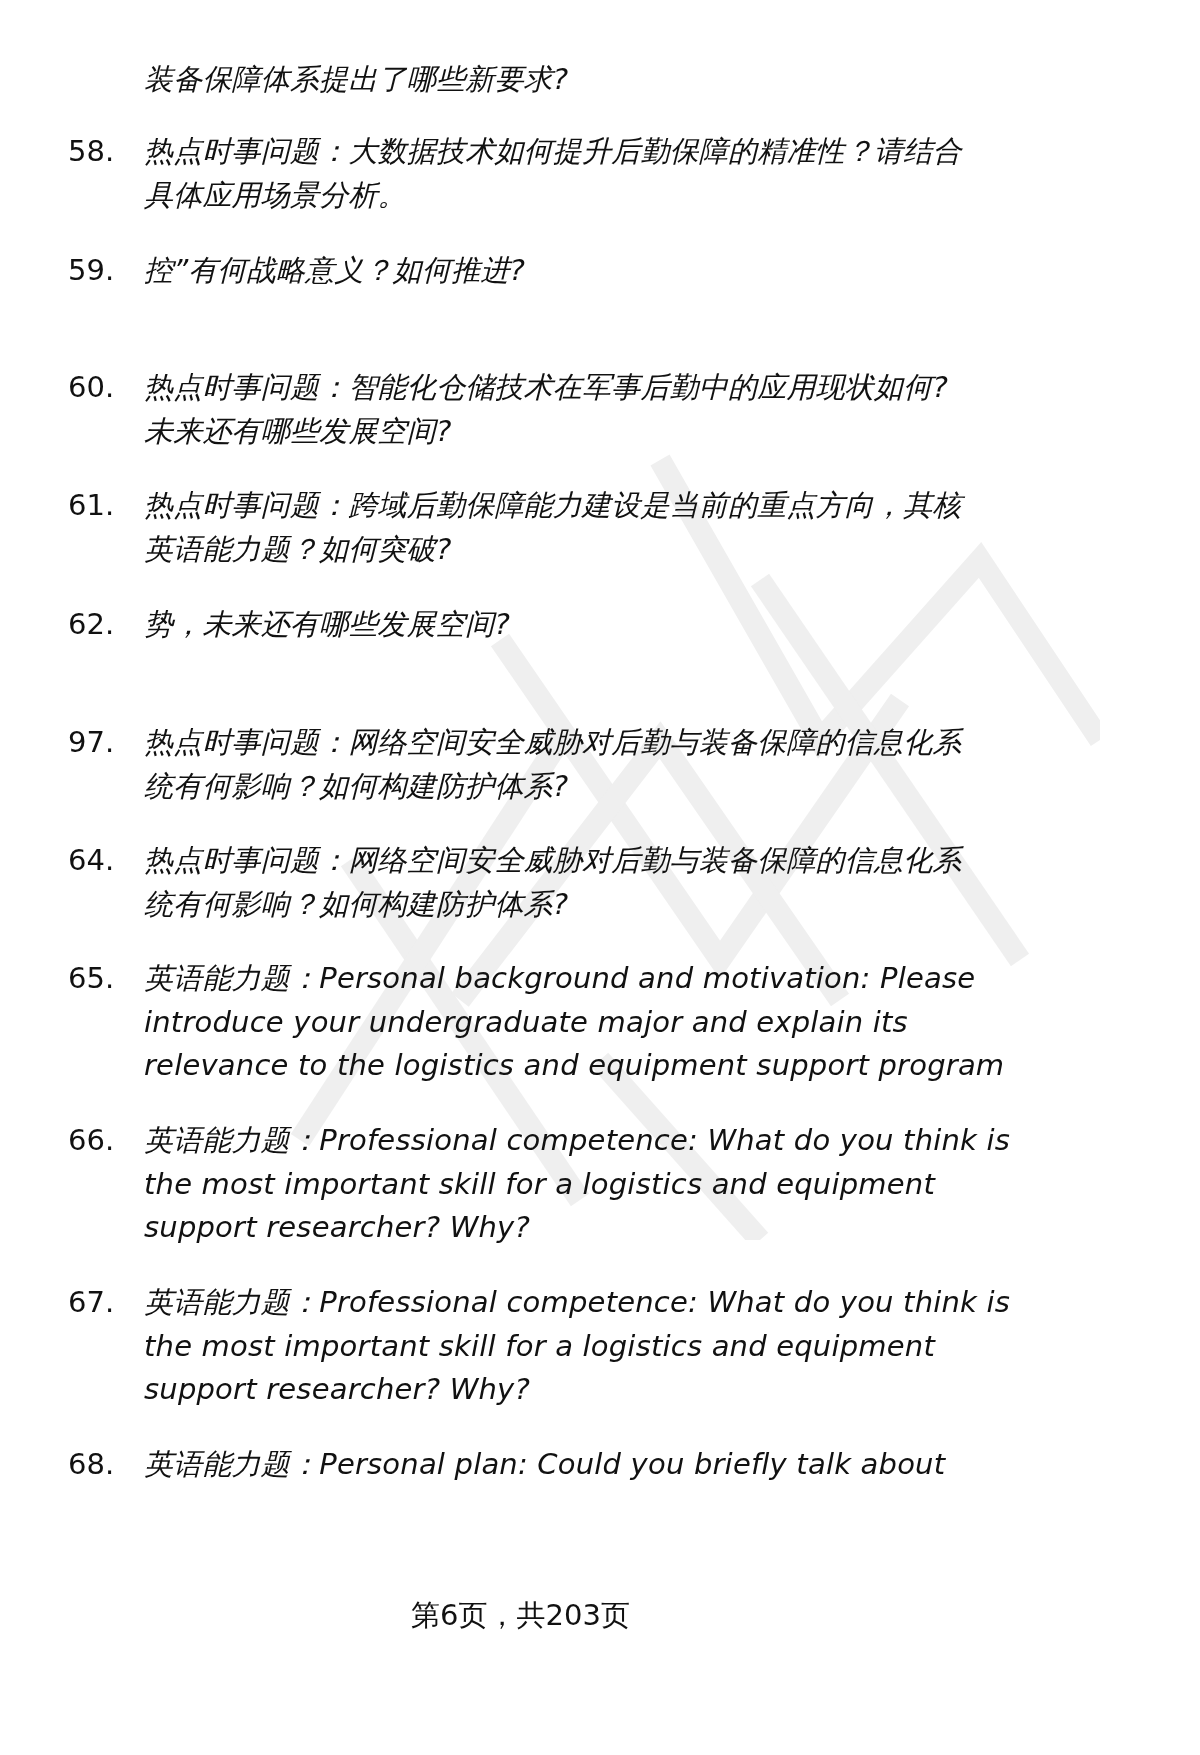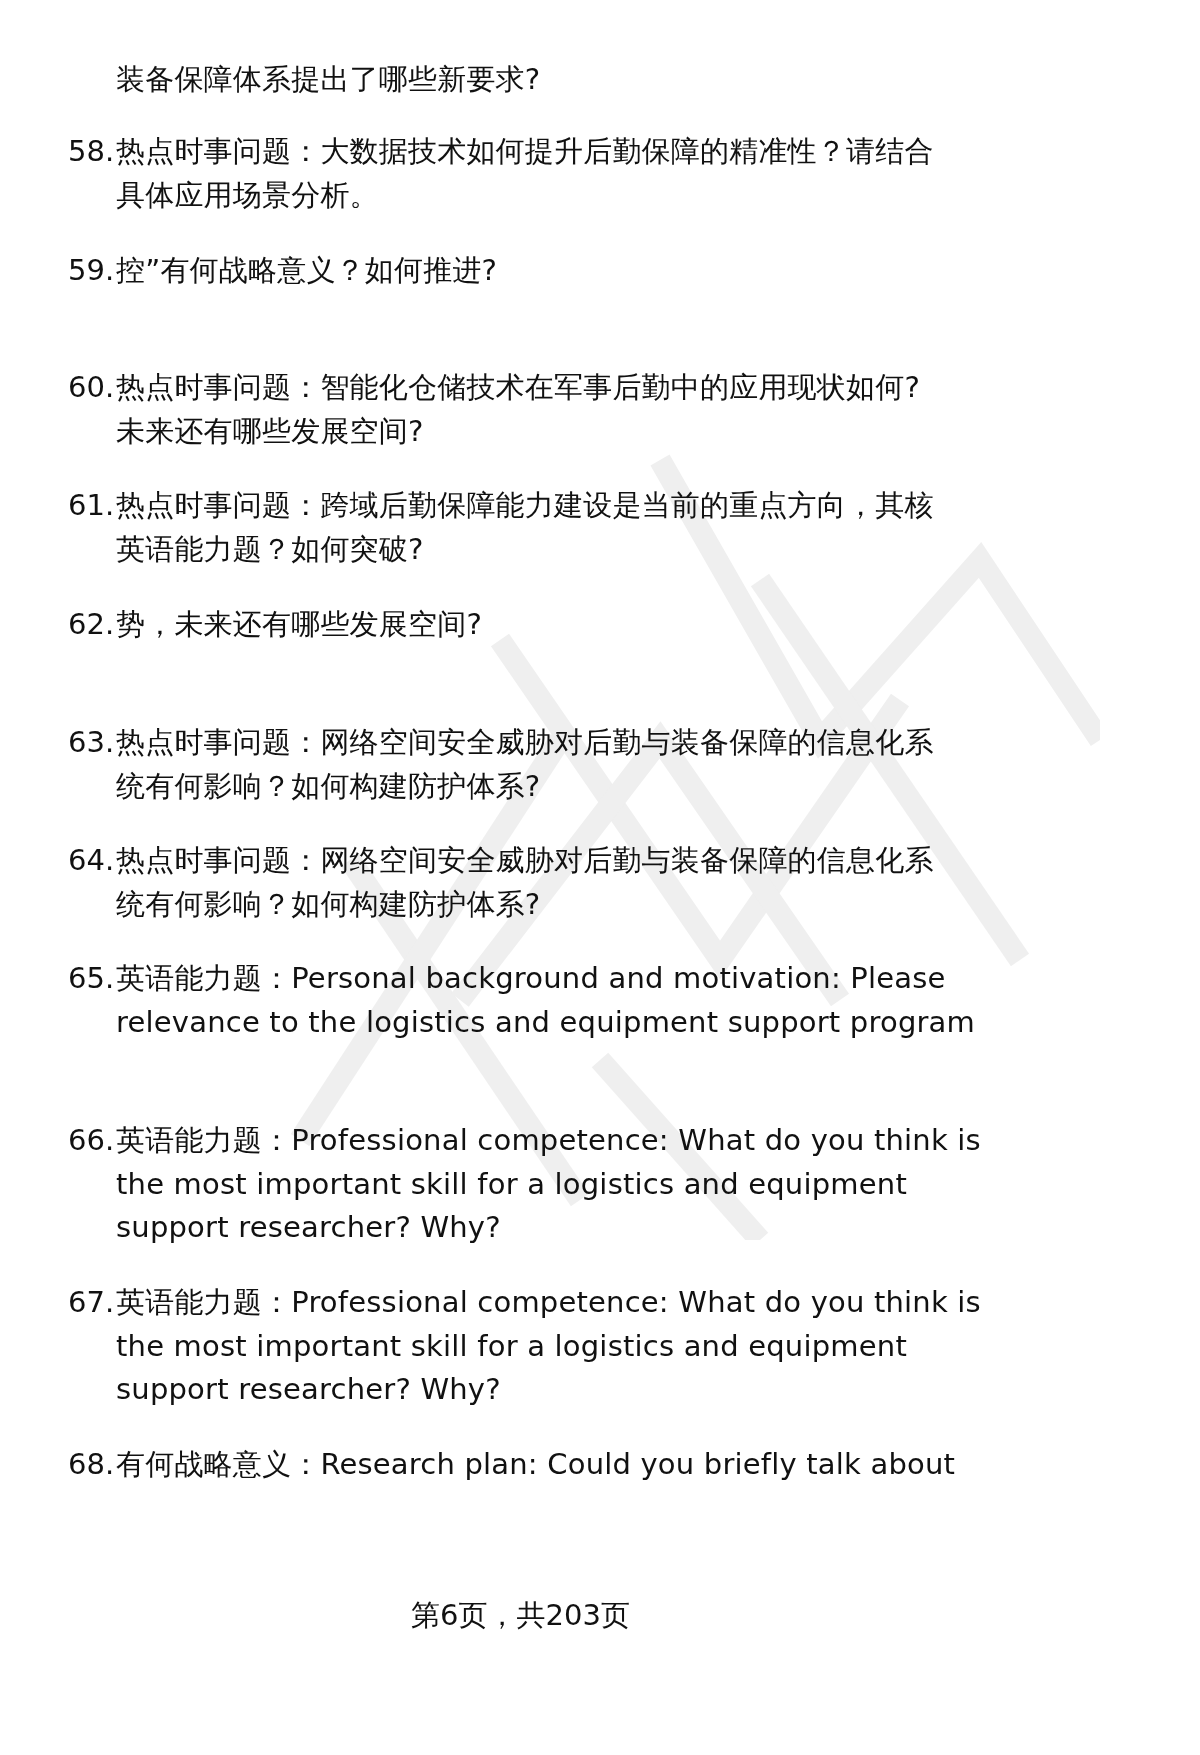--- a/index.html
+++ b/index.html
@@ -7,21 +7,21 @@
     width: 1200px; height: 1755px; background: #ffffff; position: relative; overflow: hidden;
     font-family: "DejaVu Sans", "Liberation Sans", sans-serif; color: #111111;
   }
   .watermark {
     position: absolute; left: 200px; top: 440px; width: 900px; height: 800px;
     pointer-events: none; opacity: 0.09;
   }
   .page { position: absolute; left: 0; top: 0; width: 1200px; }
   .item { position: absolute; left: 0; width: 1200px; font-size: 29px; line-height: 43.5px; }
   .num { position: absolute; left: 68px; width: 62px; white-space: nowrap; }
-  .text { position: absolute; left: 116px; width: 1030px; letter-spacing: 0.2px; }
+  .text { position: absolute; left: 144px; width: 1030px; letter-spacing: 0.2px; font-style: italic; }
   .line { display: block; white-space: nowrap; }
   .footer {
     position: absolute; top: 1595px; left: 0; width: 1041px; text-align: center;
     font-size: 29px; line-height: 40px;
   }
 </style>
 </head>
 <body>
 
 <svg class="watermark" viewBox="0 0 900 800">
@@ -76,39 +76,40 @@
   </div>
 
   <div class="item" style="top:603px;">
     <span class="num">62.</span>
     <div class="text">
       <span class="line">势，未来还有哪些发展空间?</span>
     </div>
   </div>
 
   <div class="item" style="top:721px;">
-    <span class="num">63.</span>
+    <span class="num">97.</span>
     <div class="text">
       <span class="line">热点时事问题：网络空间安全威胁对后勤与装备保障的信息化系</span>
       <span class="line">统有何影响？如何构建防护体系?</span>
     </div>
   </div>
 
   <div class="item" style="top:839px;">
     <span class="num">64.</span>
     <div class="text">
       <span class="line">热点时事问题：网络空间安全威胁对后勤与装备保障的信息化系</span>
       <span class="line">统有何影响？如何构建防护体系?</span>
     </div>
   </div>
 
   <div class="item" style="top:957px;">
     <span class="num">65.</span>
     <div class="text">
       <span class="line">英语能力题：Personal background and motivation: Please</span>
+      <span class="line">introduce your undergraduate major and explain its</span>
       <span class="line">relevance to the logistics and equipment support program</span>
     </div>
   </div>
 
   <div class="item" style="top:1119px;">
     <span class="num">66.</span>
     <div class="text">
       <span class="line">英语能力题：Professional competence: What do you think is</span>
       <span class="line">the most important skill for a logistics and equipment</span>
       <span class="line">support researcher? Why?</span>
@@ -120,20 +121,20 @@
     <div class="text">
       <span class="line">英语能力题：Professional competence: What do you think is</span>
       <span class="line">the most important skill for a logistics and equipment</span>
       <span class="line">support researcher? Why?</span>
     </div>
   </div>
 
   <div class="item" style="top:1443px;">
     <span class="num">68.</span>
     <div class="text">
-      <span class="line">有何战略意义：Research plan: Could you briefly talk about</span>
+      <span class="line">英语能力题：Personal plan: Could you briefly talk about</span>
     </div>
   </div>
 
   <div class="footer">
     <span>第6页，共203页</span>
   </div>
 </div>
 
 </body></html>

